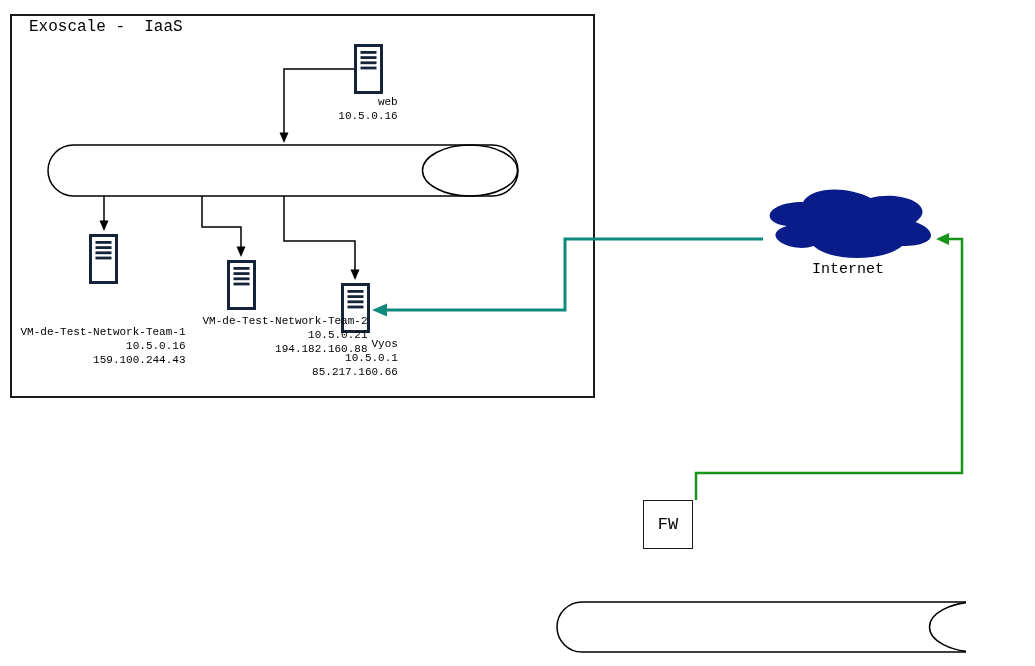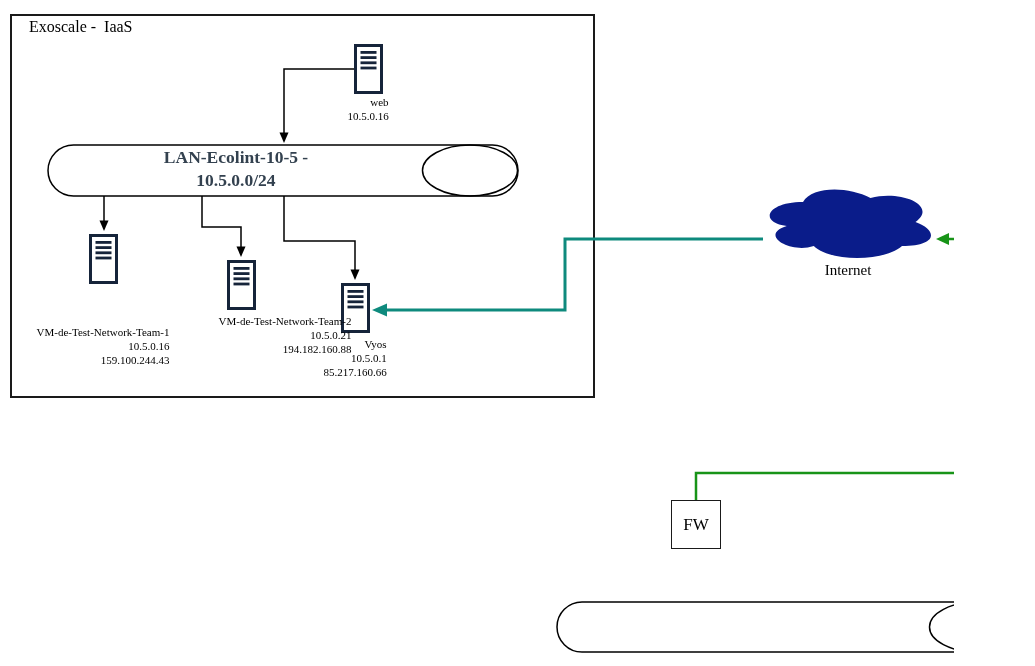--- a/index.html
+++ b/index.html
@@ -1,22 +1,23 @@
 <!DOCTYPE html>
 <html><head>
 <meta charset="utf-8">
 <style>
   html, body { margin: 0; padding: 0; background: #ffffff; }
   #canvas {
     position: relative;
     width: 954px;
     height: 666px;
     background: #ffffff;
-    font-family: Liberation Serif, serif;
+    font-family: Liberation Mono, monospace;
     overflow: hidden;
+    padding-left: 12px;
   }
   #shapes { position: absolute; left: 0; top: 0; }
   .lbl {
     position: absolute;
     transform: translateX(-50%);
     text-align: right;
     color: #000000;
     font-size: 11px;
     line-height: 14px;
     white-space: nowrap;
@@ -37,21 +38,21 @@
     text-align: center;
     font-size: 17.5px;
     line-height: 23px;
     font-weight: bold;
     color: #33414F;
     white-space: nowrap;
   }
   .big-lbl { font-size: 17px; line-height: 20px; }
   .fw-box {
     position: absolute;
-    left: 671px;
+    left: 643px;
     top: 500px;
     width: 50px;
     height: 49px;
     border: 1.5px solid #1a1a1a;
     background: #ffffff;
     display: flex;
     align-items: center;
     justify-content: center;
     font-size: 17px;
     color: #000000;
@@ -126,24 +127,20 @@
              C 848,186 812,186 803,202 Z" stroke="none" fill="#0A1C8A"></path>
 
     <use href="#server-sym" x="354" y="44" width="29" height="50"></use>
     <use href="#server-sym" x="89" y="234" width="29" height="50"></use>
     <use href="#server-sym" x="227" y="260" width="29" height="50"></use>
     <use href="#server-sym" x="341" y="283" width="29" height="50"></use>
   </svg>
 
   <div class="provider-title">Exoscale -  IaaS</div>
 
-  <div class="lan-title">
-    <div>LAN-Ecolint-10-5 -</div>
-    <div>10.5.0.0/24</div>
-  </div>
 
   <div class="lbl" style="left:368px; top:95px;">
     <div>web</div>
     <div>10.5.0.16</div>
   </div>
 
   <div class="lbl" style="left:103px; top:289px;margin-top:36px;">
     <div>VM-de-Test-Network-Team-1</div>
     <div>10.5.0.16</div>
     <div>159.100.244.43</div>

